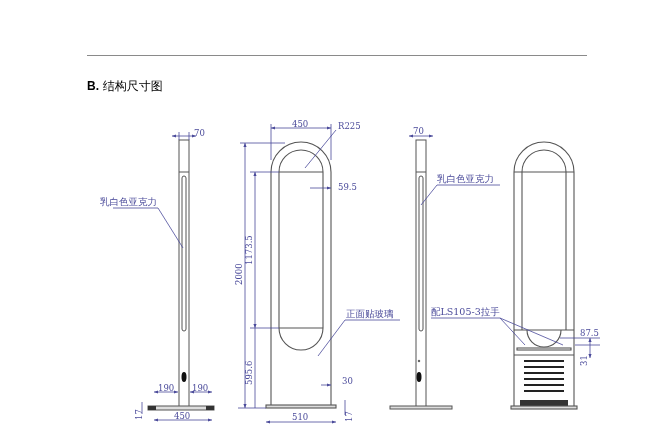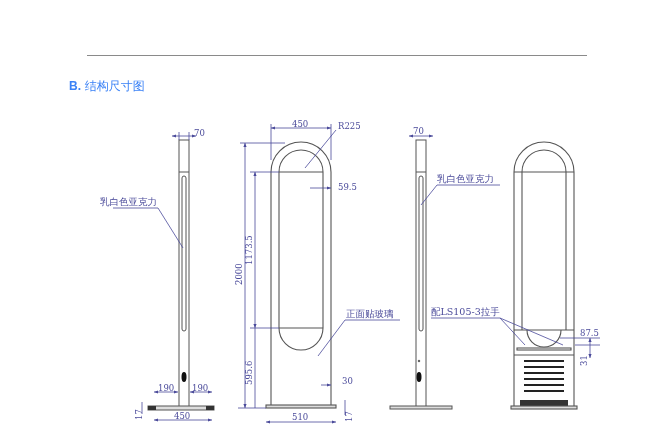--- a/index.html
+++ b/index.html
@@ -1,18 +1,18 @@
 <!DOCTYPE html>
 <html><head>
 <meta charset="utf-8">
 <style>
   html, body { margin: 0; padding: 0; background: #ffffff; }
   body { width: 650px; height: 439px; position: relative; overflow: hidden; font-family: "DejaVu Serif", serif; }
   .rule { position: absolute; left: 87px; top: 55px; width: 500px; height: 1px; background: #8a8a8a; }
-  .section-title { position: absolute; left: 69px; top: 78px; font-size: 12px; color: #3b82f6; }
+  .section-title { position: absolute; left: 87px; top: 78px; font-size: 12px; color: #000000; }
   .section-title .letter { font-family: "Liberation Sans", sans-serif; font-weight: bold; }
   svg { position: absolute; left: 0; top: 0; }
   .dim { fill: #4a4a9a; font-family: "DejaVu Serif", serif; font-size: 8.5px; }
   .lbl { fill: #4a4a9a; font-family: "DejaVu Serif", serif; font-size: 9.5px; }
 </style>
 </head>
 <body>
 
 <div class="rule"></div>
 <div class="section-title">

